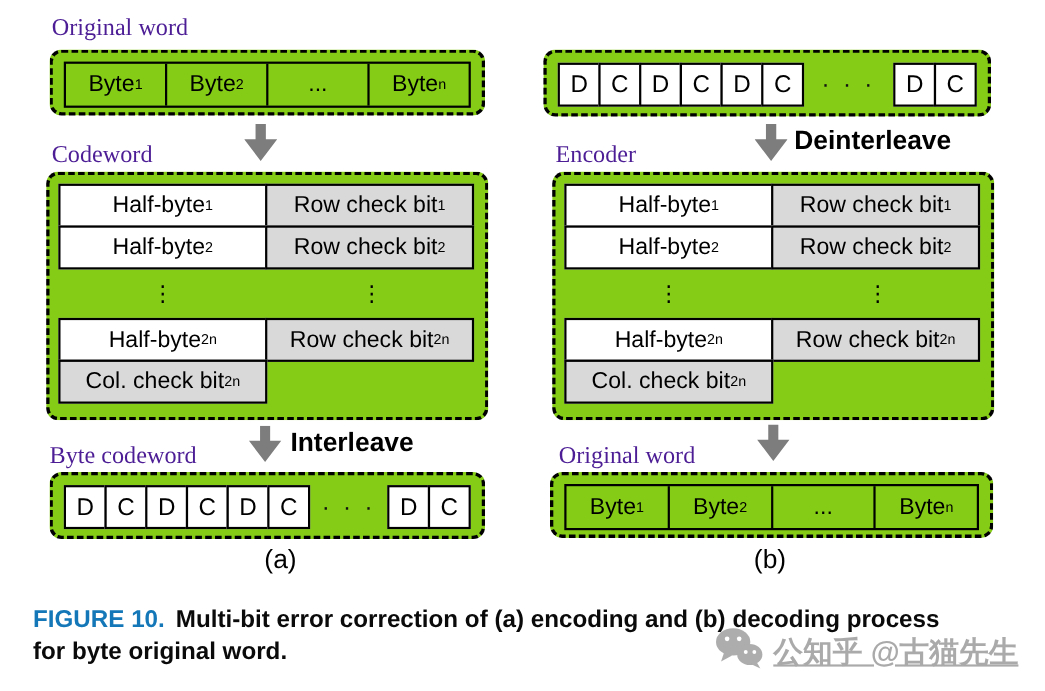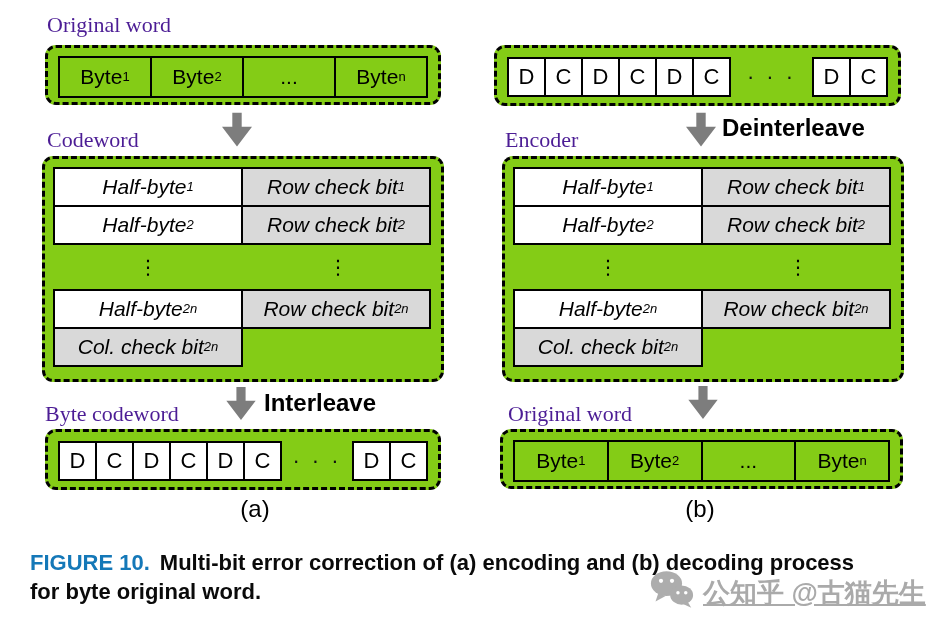--- a/index.html
+++ b/index.html
@@ -15,21 +15,21 @@
 
   
   .byte-table { display:flex; margin:8px 10px; border:2px solid #000; height:38px; box-sizing:content-box; }
   .byte-cell { flex:1; display:flex; align-items:center; justify-content:center; font-size:21px; border-left:2px solid #000; }
   .byte-cell:first-child { border-left:none; }
 
   
   .grid { margin:8px 8px; }
   .grid-row { display:flex; }
   .gcell { box-sizing:border-box; border:2px solid #000; width:50%; height:40px;
-           display:flex; align-items:center; justify-content:center; font-size:21px; background:#fff;font-style:italic; }
+           display:flex; align-items:center; justify-content:center; font-size:21px; background:#fff; }
   .gcell.second { margin-left:-2px; }
   .grid-row.up2 { margin-top:-2px; }
   .gray { background:#d9d9d9; }
   .dots-row { display:flex; height:44px; }
   .vdots { width:50%; display:flex; align-items:center; justify-content:center; font-size:20px; letter-spacing:0; }
 
   
   .code-row { display:flex; align-items:center; margin:9px 10px; height:40px; }
   .ccell { width:39px; height:40px; box-sizing:border-box; border:2px solid #000; flex:0 0 auto;
            display:flex; align-items:center; justify-content:center; font-size:22px; background:#fff; }

